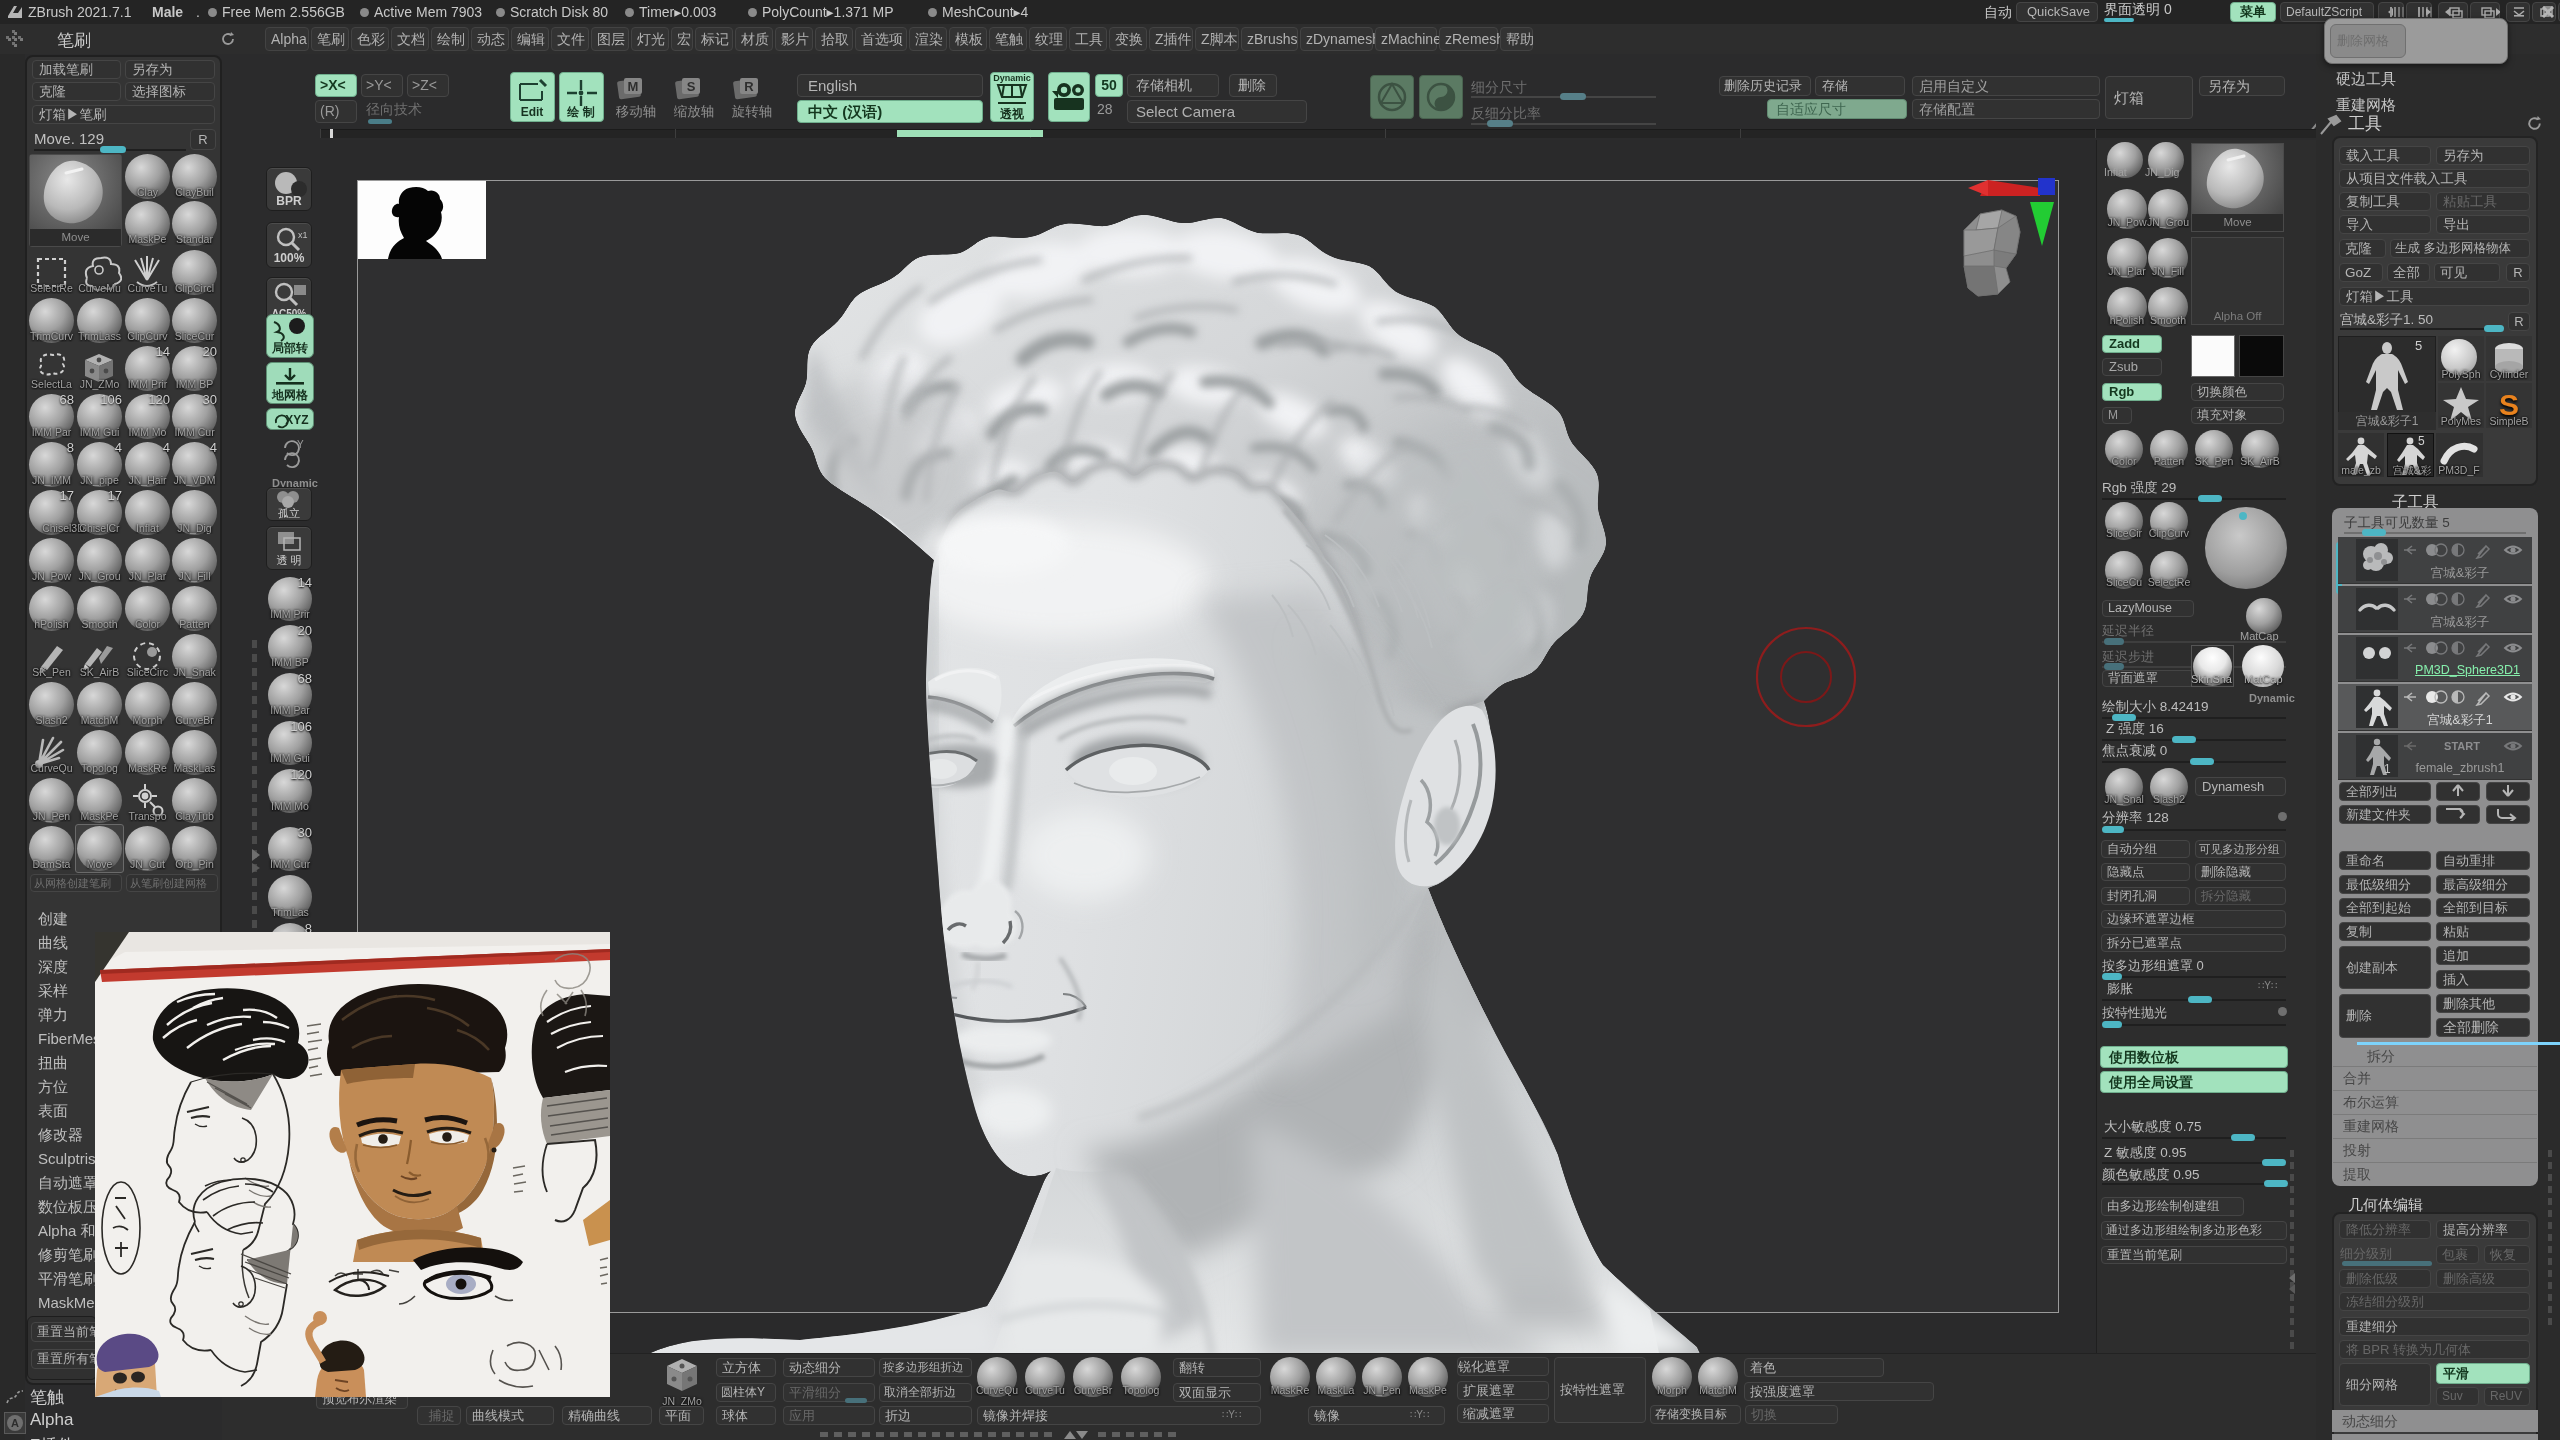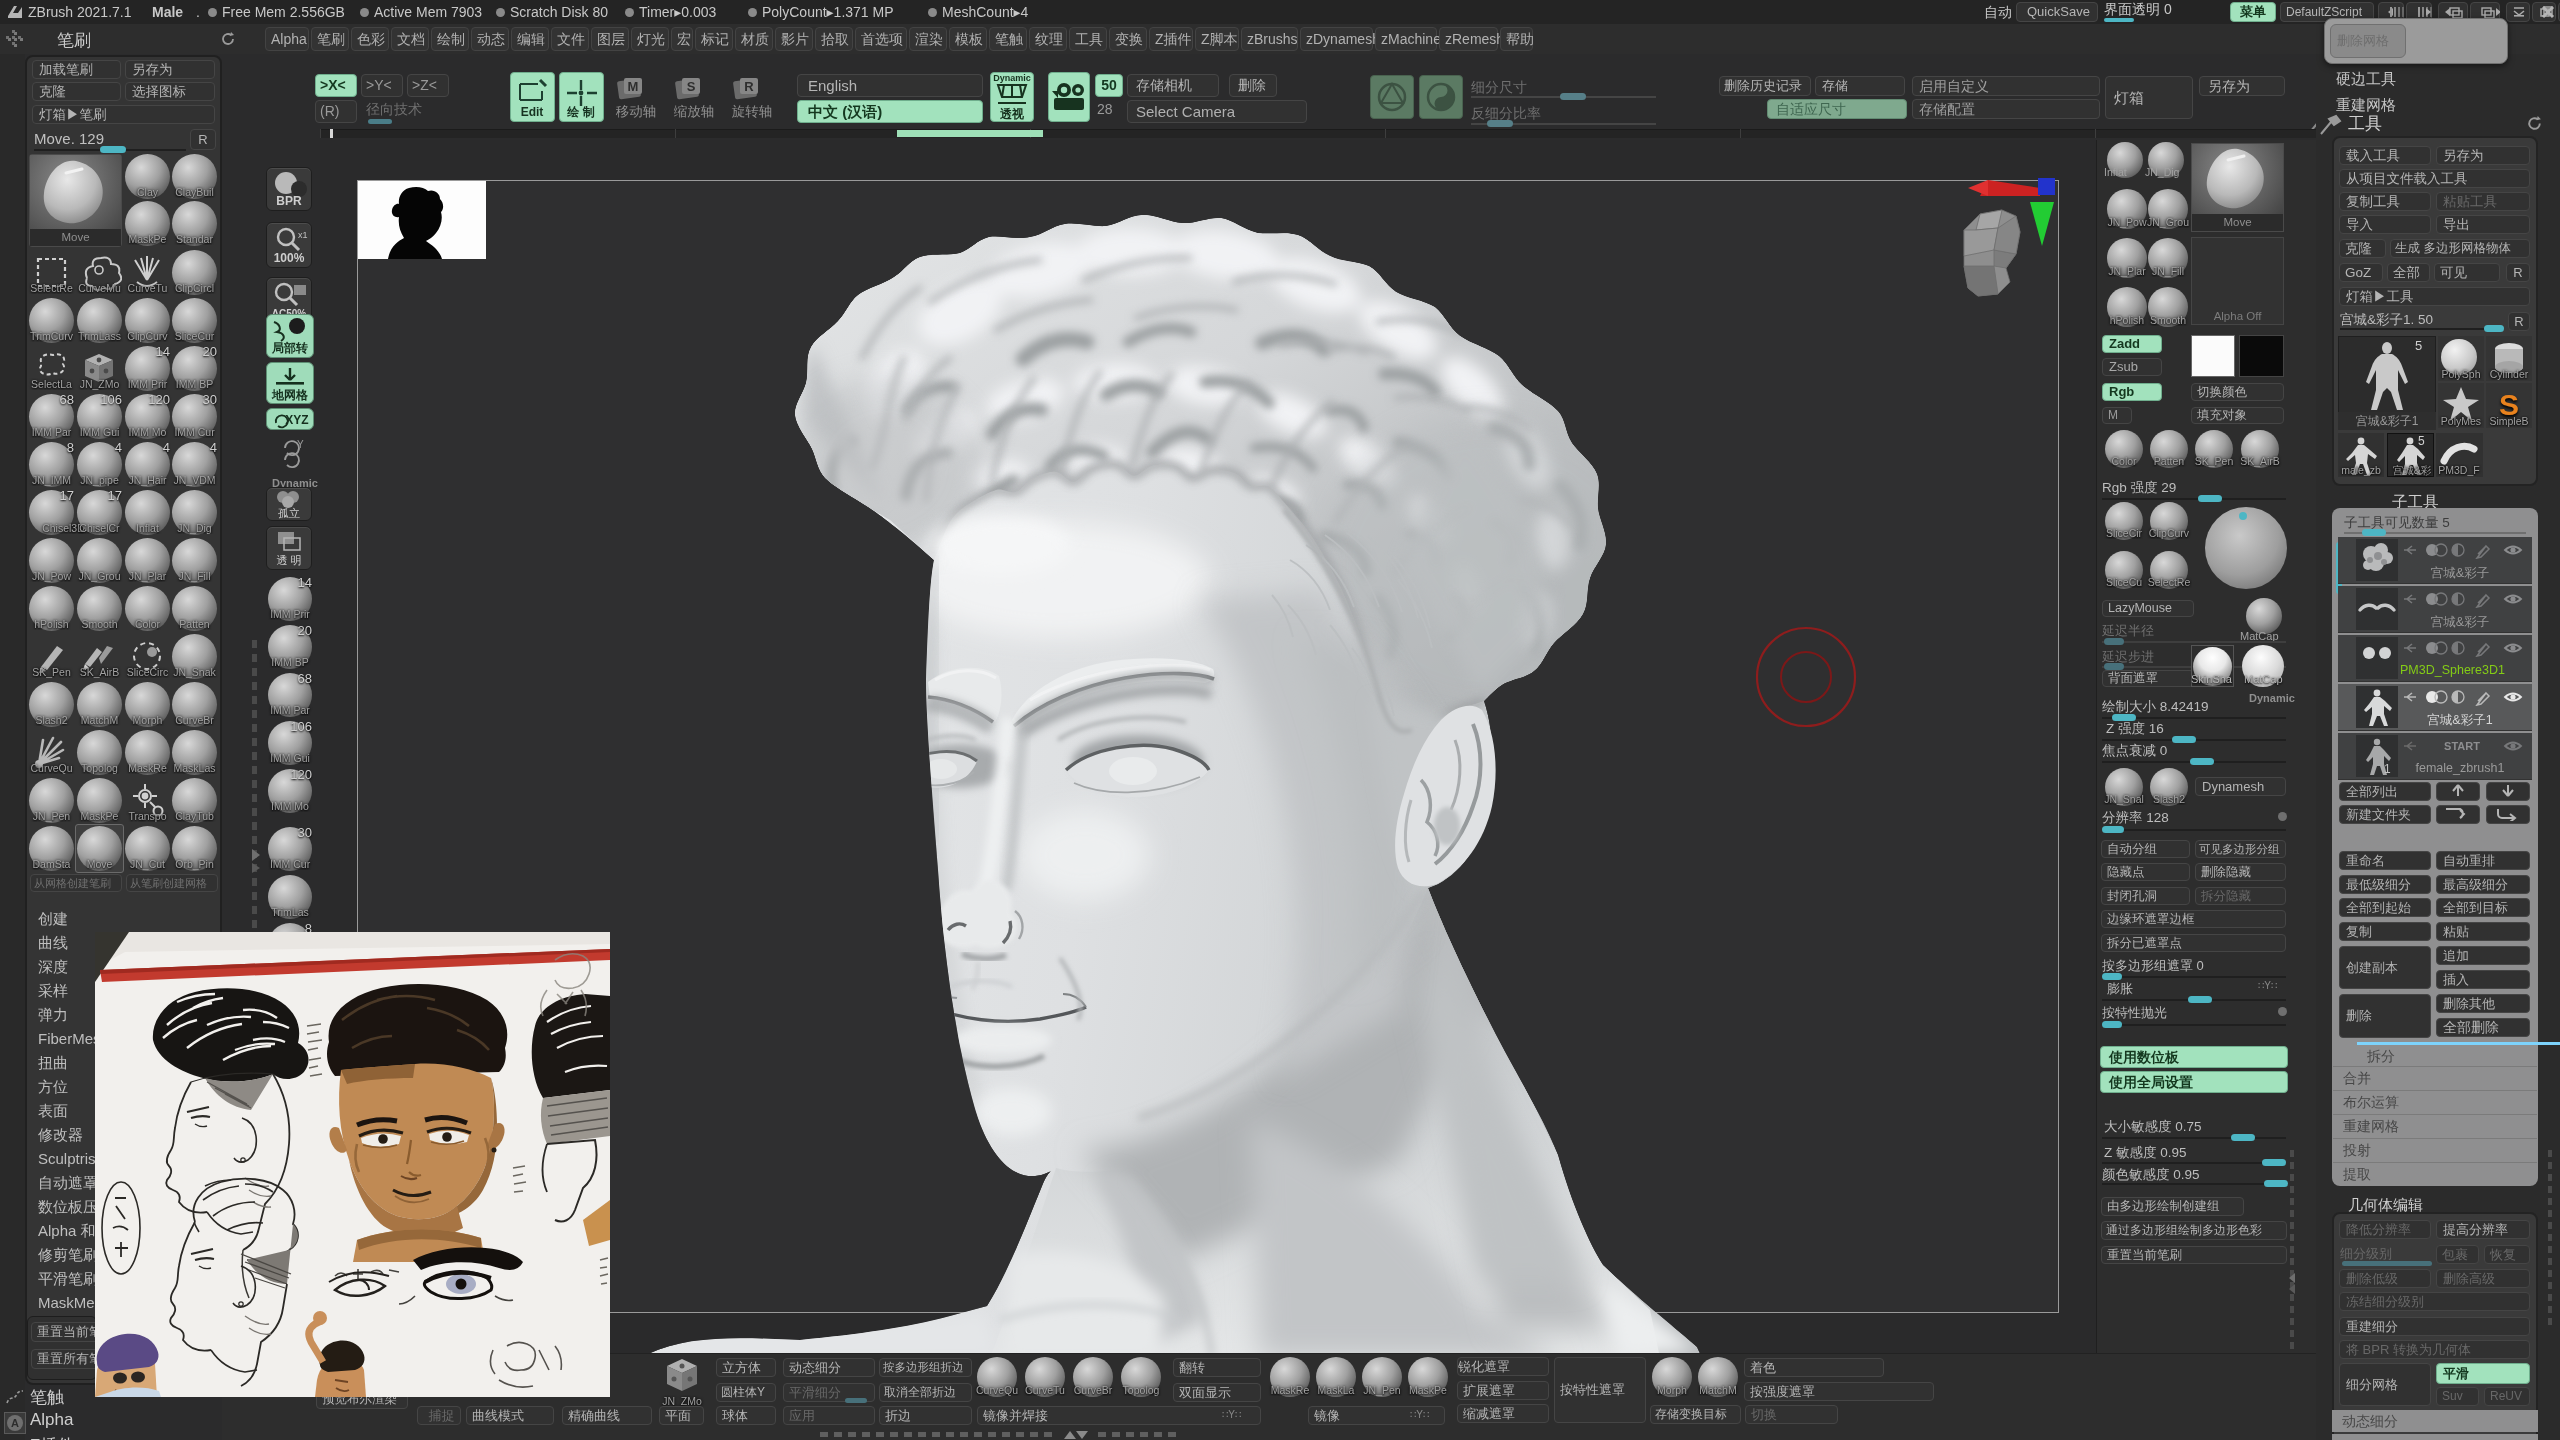--- a/index.html
+++ b/index.html
@@ -1112,21 +1112,21 @@
     <path d="M78 13 l8 -8 m0 0 l3 3 -8 8 -4 1 z" stroke="#77787a" stroke-width="1.5" fill="none"></path>
     <path d="M105 9 q8 -7 16 0 q-8 7 -16 0 z" fill="none" stroke="#8b8c8e" stroke-width="1.8"></path>
     <circle cx="113" cy="9" r="2.6" fill="#8b8c8e"></circle>
   </svg>
 <div class="ab" style="left:2338px;top:635px;width:194px;height:47px;background:#404142;border-bottom:1px solid #333;"></div>
 <div class="ab" style="left:2356px;top:637px;width:42px;height:42px;background:#2f3031;"></div>
 <svg class="ab" style="left:2356px;top:637px;" width="42" height="42" viewBox="0 0 42 42">
     <circle cx="13" cy="16" r="6" fill="#d2d3d4"></circle>
     <circle cx="29" cy="16" r="6" fill="#d2d3d4"></circle>
   </svg>
-<div class="ab" style="left:2400px;top:663px;width:120px;text-align:left;font-size:12.5px;color:#84cc16;white-space:nowrap;">PM3D_Sphere3D1</div>
+<div class="ab" style="left:2400px;top:663px;width:120px;text-align:right;font-size:12.5px;color:#86efac;white-space:nowrap;text-decoration:underline;">PM3D_Sphere3D1</div>
 <svg class="ab" style="left:2400px;top:639px;" width="130" height="18" viewBox="0 0 130 18">
     <path d="M4 9 h12 m-4 -4 l-5 4 5 4" stroke="#77787a" stroke-width="1.6" fill="none"></path>
     <circle cx="32" cy="9" r="6" fill="#8b8c8e"></circle>
     <circle cx="41" cy="9" r="6" fill="none" stroke="#77787a" stroke-width="1.4"></circle>
     <path d="M58 3 a6 6 0 1 0 0 12 z" fill="#77787a"></path>
     <circle cx="58" cy="9" r="6" fill="none" stroke="#77787a" stroke-width="1.3"></circle>
     <path d="M78 13 l8 -8 m0 0 l3 3 -8 8 -4 1 z" stroke="#77787a" stroke-width="1.5" fill="none"></path>
     <path d="M105 9 q8 -7 16 0 q-8 7 -16 0 z" fill="none" stroke="#8b8c8e" stroke-width="1.8"></path>
     <circle cx="113" cy="9" r="2.6" fill="#8b8c8e"></circle>
   </svg>

